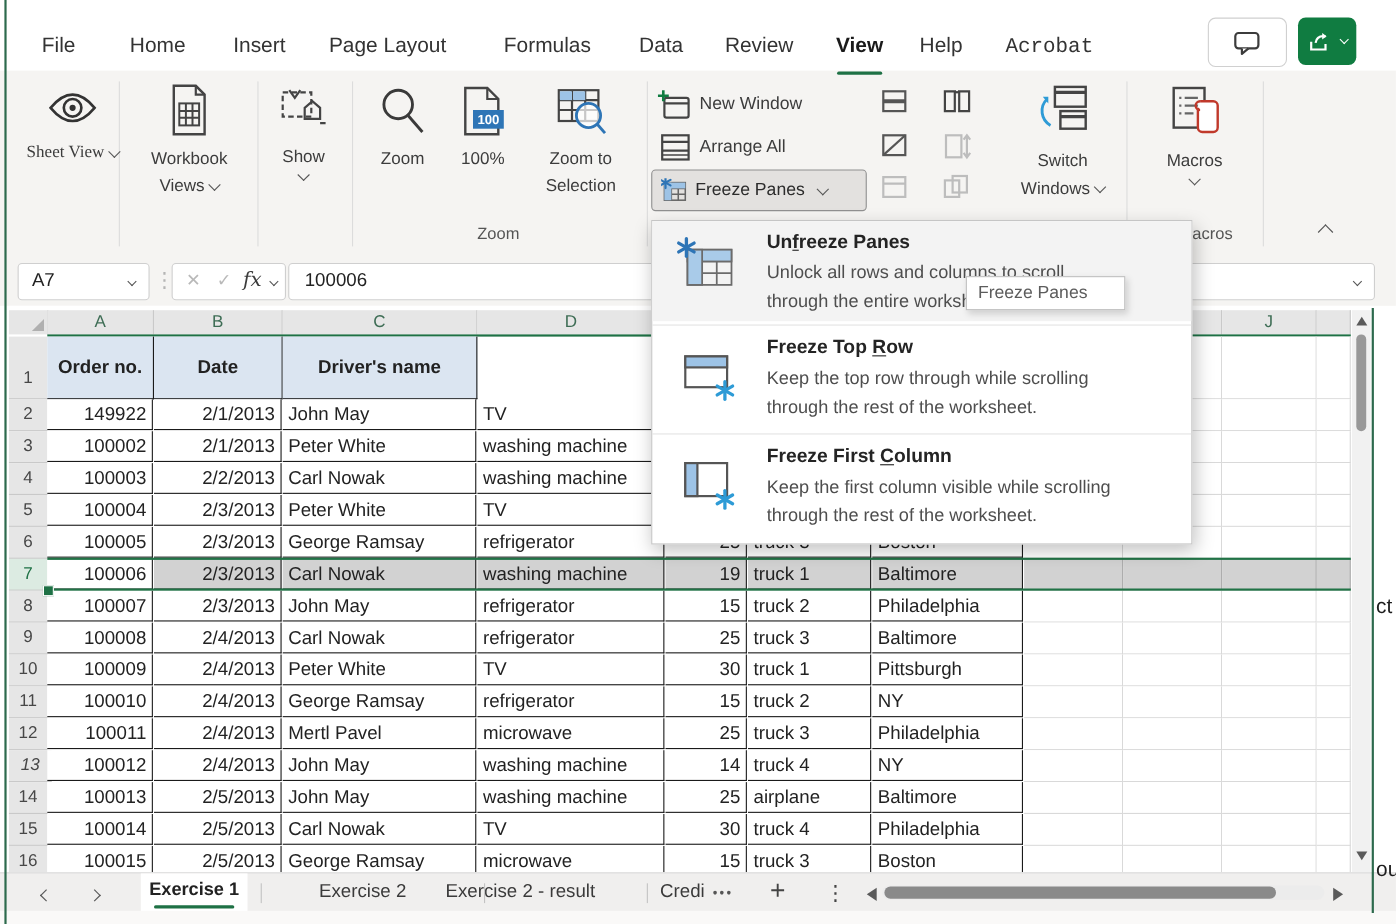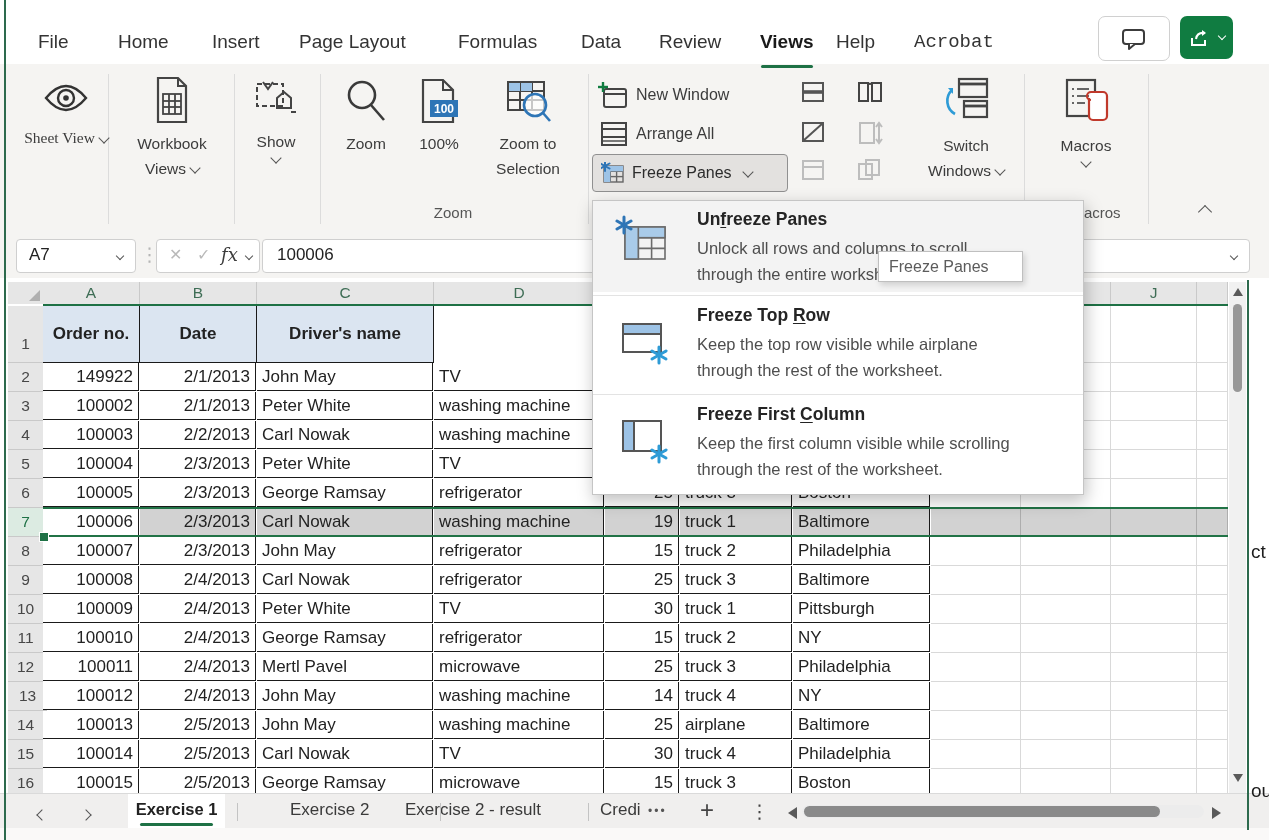--- a/index.html
+++ b/index.html
@@ -53,21 +53,21 @@
 <div class="abs" id="ribbon-bg"></div>
 
 <div class="abs" id="menubar" style="left:0;top:0;width:1269px;height:64px;background:#fff;">
     <div class="menu-item" style="position: absolute; left: 38px;">File</div>
     <div class="menu-item" style="position: absolute; left: 118px;">Home</div>
     <div class="menu-item" style="position: absolute; left: 212px;">Insert</div>
     <div class="menu-item" style="position: absolute; left: 299px;">Page Layout</div>
     <div class="menu-item" style="position: absolute; left: 458px;">Formulas</div>
     <div class="menu-item" style="position: absolute; left: 581px;">Data</div>
     <div class="menu-item" style="position: absolute; left: 659px;">Review</div>
-    <div class="menu-item active" style="position: absolute; left: 760px;">Views</div>
+    <div class="menu-item active" style="position: absolute; left: 760px;">View</div>
     <div class="menu-item" style="position: absolute; left: 836px;">Help</div>
     <div class="menu-item" style="position: absolute; left: 914px; font-family: Liberation Mono, monospace;">Acrobat</div>
   </div>
 
 <div class="abs" style="left:1098px;top:16px;width:70px;height:43px;background:#fff;border:1px solid #d0d0d0;border-radius:7px;display:flex;align-items:center;justify-content:center;">
   <span>
     <svg width="26" height="24" viewBox="0 0 26 24">
         <rect x="2" y="3" width="21" height="14" rx="3" fill="none" stroke="#3c3c3c" stroke-width="2"></rect>
         <path d="M8 17 v5 l6 -5" fill="#fff" stroke="#3c3c3c" stroke-width="2" stroke-linejoin="round"></path>
       </svg>
@@ -469,21 +469,21 @@
     <div class="cell tcell" style="position: absolute; left: 132px; top: 375px; width: 116px; height: 28px; background: rgb(255, 255, 255); text-align: right; padding-right: 5px; box-sizing: border-box;">2/4/2013</div>
     <div class="cell tcell" style="position: absolute; left: 249px; top: 375px; width: 176px; height: 28px; background: rgb(255, 255, 255); text-align: left; padding-left: 5px; box-sizing: border-box;">Mertl Pavel</div>
     <div class="cell tcell" style="position: absolute; left: 426px; top: 375px; width: 170px; height: 28px; background: rgb(255, 255, 255); text-align: left; padding-left: 5px; box-sizing: border-box;">microwave</div>
     <div class="cell tcell" style="position: absolute; left: 597px; top: 375px; width: 74px; height: 28px; background: rgb(255, 255, 255); text-align: right; padding-right: 5px; box-sizing: border-box;">25</div>
     <div class="cell tcell" style="position: absolute; left: 672px; top: 375px; width: 112px; height: 28px; background: rgb(255, 255, 255); text-align: left; padding-left: 5px; box-sizing: border-box;">truck 3</div>
     <div class="cell tcell" style="position: absolute; left: 785px; top: 375px; width: 137px; height: 28px; background: rgb(255, 255, 255); text-align: left; padding-left: 5px; box-sizing: border-box;">Philadelphia</div>
     <div class="cell lcell" style="position: absolute; left: 923px; top: 375px; width: 89px; height: 28px; background: rgb(255, 255, 255);"></div>
     <div class="cell lcell" style="position: absolute; left: 1013px; top: 375px; width: 89px; height: 28px; background: rgb(255, 255, 255);"></div>
     <div class="cell lcell" style="position: absolute; left: 1103px; top: 375px; width: 85px; height: 28px; background: rgb(255, 255, 255);"></div>
     <div class="cell lcell" style="position: absolute; left: 1189px; top: 375px; width: 30px; height: 28px; background: rgb(255, 255, 255);"></div>
-    <div class="rownum" style="position: absolute; left: 0px; top: 404px; width: 39px; height: 28px; line-height: 28px;">13</div>
+    <div class="rownum" style="position: absolute; left: 0px; top: 404px; width: 39px; height: 28px; line-height: 28px; font-style: italic;">13</div>
     <div class="cell tcell" style="position: absolute; left: 35px; top: 404px; width: 96px; height: 28px; background: rgb(255, 255, 255); text-align: right; padding-right: 5px; box-sizing: border-box;">100012</div>
     <div class="cell tcell" style="position: absolute; left: 132px; top: 404px; width: 116px; height: 28px; background: rgb(255, 255, 255); text-align: right; padding-right: 5px; box-sizing: border-box;">2/4/2013</div>
     <div class="cell tcell" style="position: absolute; left: 249px; top: 404px; width: 176px; height: 28px; background: rgb(255, 255, 255); text-align: left; padding-left: 5px; box-sizing: border-box;">John May</div>
     <div class="cell tcell" style="position: absolute; left: 426px; top: 404px; width: 170px; height: 28px; background: rgb(255, 255, 255); text-align: left; padding-left: 5px; box-sizing: border-box;">washing machine</div>
     <div class="cell tcell" style="position: absolute; left: 597px; top: 404px; width: 74px; height: 28px; background: rgb(255, 255, 255); text-align: right; padding-right: 5px; box-sizing: border-box;">14</div>
     <div class="cell tcell" style="position: absolute; left: 672px; top: 404px; width: 112px; height: 28px; background: rgb(255, 255, 255); text-align: left; padding-left: 5px; box-sizing: border-box;">truck 4</div>
     <div class="cell tcell" style="position: absolute; left: 785px; top: 404px; width: 137px; height: 28px; background: rgb(255, 255, 255); text-align: left; padding-left: 5px; box-sizing: border-box;">NY</div>
     <div class="cell lcell" style="position: absolute; left: 923px; top: 404px; width: 89px; height: 28px; background: rgb(255, 255, 255);"></div>
     <div class="cell lcell" style="position: absolute; left: 1013px; top: 404px; width: 89px; height: 28px; background: rgb(255, 255, 255);"></div>
     <div class="cell lcell" style="position: absolute; left: 1103px; top: 404px; width: 85px; height: 28px; background: rgb(255, 255, 255);"></div>
@@ -561,21 +561,21 @@
           <rect x="8" y="8" width="38" height="28" fill="none" stroke="#555" stroke-width="2"></rect>
           <rect x="8" y="8" width="38" height="10" fill="#9dc3e6" stroke="#555" stroke-width="2"></rect>
           <g stroke="#2e9bd6" stroke-width="3" stroke-linecap="round">
             <line x1="44" y1="31" x2="44" y2="47"></line>
             <line x1="37" y1="35" x2="51" y2="43"></line>
             <line x1="37" y1="43" x2="51" y2="35"></line>
           </g>
         </svg>
       </div>
       <div class="fm-title" style="position: absolute; left: 104px; top: 9px;"><span>Freeze Top </span><u>R</u><span>ow</span></div>
-      <div class="fm-desc" style="position: absolute; left: 104px; top: 39px;">Keep the top row visible while airplane</div>
+      <div class="fm-desc" style="position: absolute; left: 104px; top: 39px;">Keep the top row through while scrolling</div>
       <div class="fm-desc" style="position: absolute; left: 104px; top: 65px;">through the rest of the worksheet.</div>
     </div>
     <div style="position: absolute; left: 0px; top: 94px; width: 490px; height: 1px; background: rgb(227, 227, 227);"></div>
     <div style="position: absolute; left: 0px; top: 194px; width: 490px; height: 99px;">
       <div style="position: absolute; left: 22px; top: 20px; width: 54px; height: 50px;">
         <svg width="54" height="50" viewBox="0 0 54 50">
           <rect x="8" y="6" width="38" height="30" fill="none" stroke="#555" stroke-width="2"></rect>
           <rect x="8" y="6" width="11" height="30" fill="#9dc3e6" stroke="#555" stroke-width="2"></rect>
           <g stroke="#2e9bd6" stroke-width="3" stroke-linecap="round">
             <line x1="44" y1="31" x2="44" y2="47"></line>

